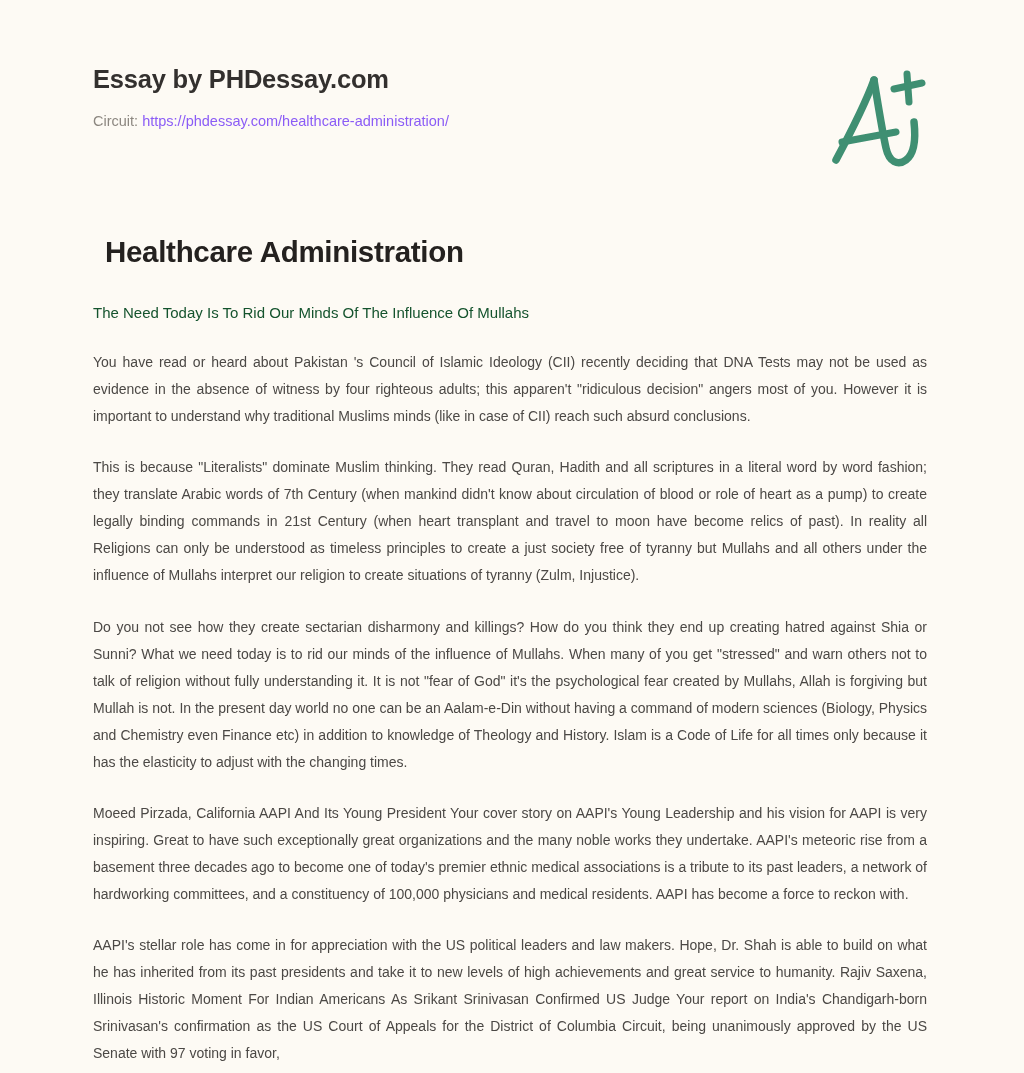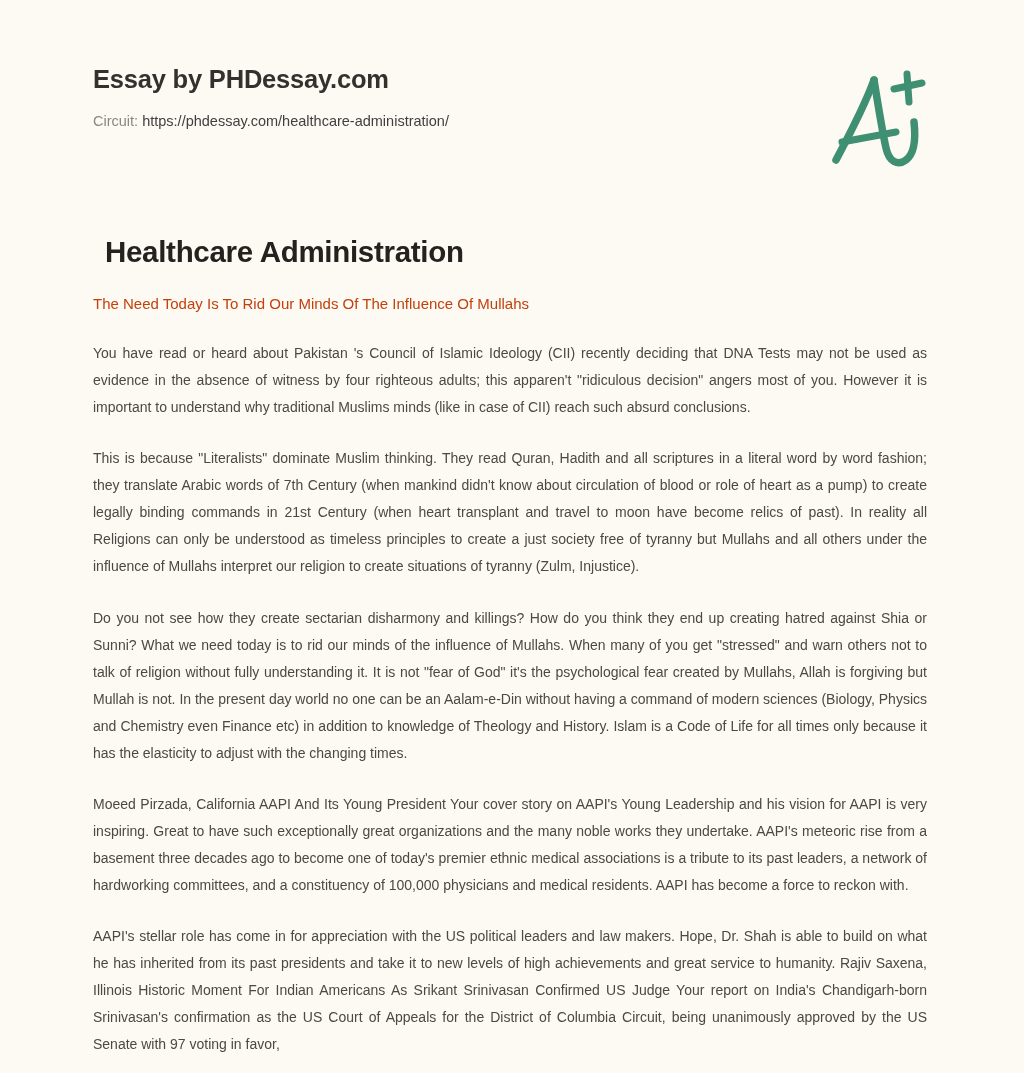--- a/index.html
+++ b/index.html
@@ -40,21 +40,21 @@
     margin-top: 17px;
     font-size: 14.5px;
     line-height: 1.3;
     color: #8c8780;
     white-space: nowrap;
   }
   .source-label {
     color: #8c8780;
   }
   .source-url {
-    color: #404040;
+    color: #8b5cf6;
     text-decoration: none;
     margin-top: 20px;
   }
 
   
   .logo {
     position: absolute;
     left: 812px;
     top: 56px;
     width: 122px;
@@ -75,24 +75,24 @@
   }
   .doc-title {
     font-size: 29.5px;
     font-weight: bold;
     color: #24211f;
     letter-spacing: -0.3px;
     line-height: 1.25;
     margin: 12px;
   }
   .doc-subtitle {
-    margin-top: 22px;
+    margin-top: 31px;
     font-size: 15px;
     line-height: 1.5;
-    color: #c2410c;
+    color: #14532d;
   }
   .body-text {
     margin-top: 25px;
   }
   .body-text p {
     margin: 0 4px 24px 0;
     font-size: 14px;
     line-height: 1.93;
     color: #4b4845;
     text-align: justify;

